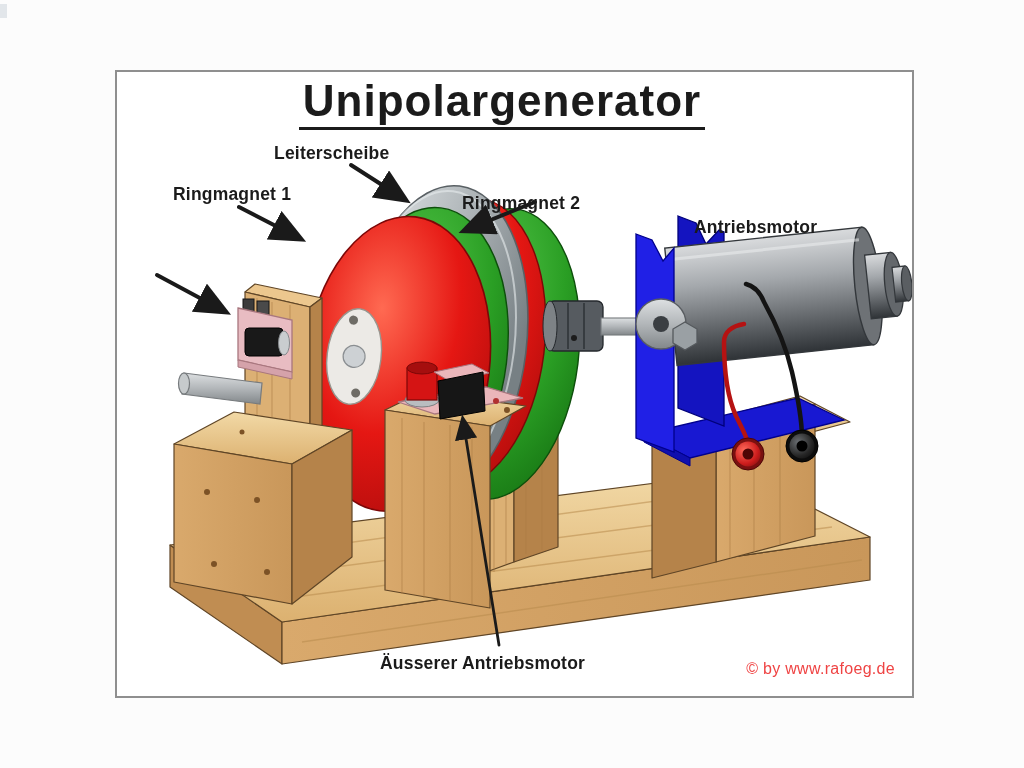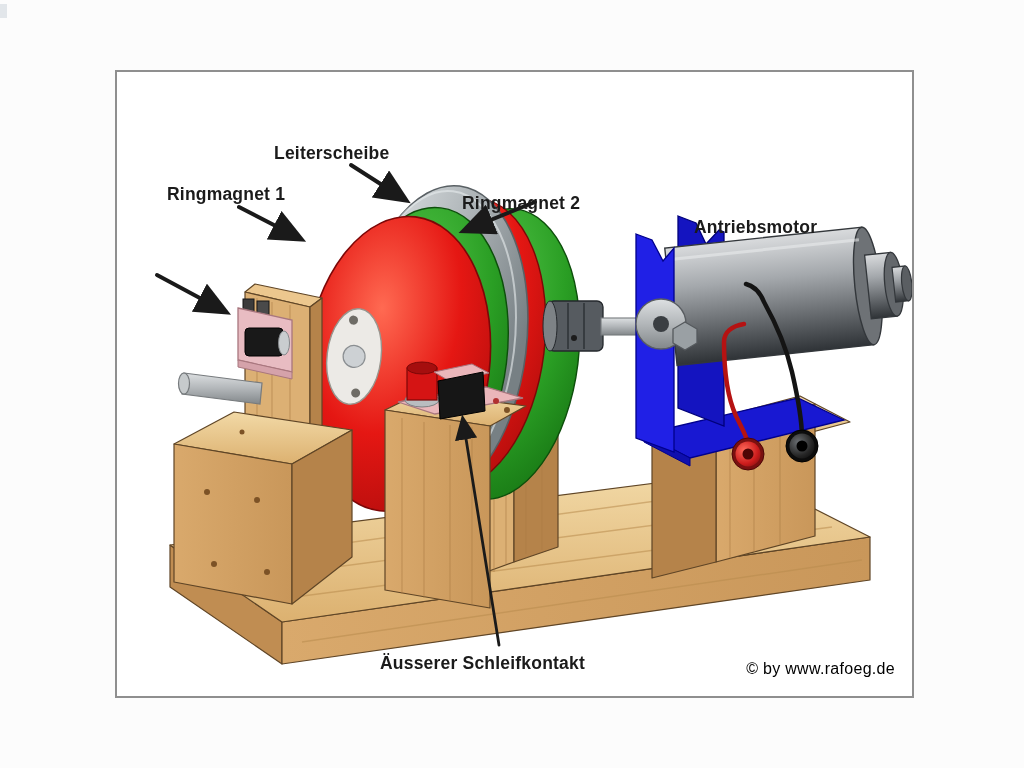--- a/index.html
+++ b/index.html
@@ -17,21 +17,21 @@
   .lbl{
     position:absolute;color:#1b1b1b;font-weight:bold;font-size:17.5px;
     letter-spacing:0.2px;white-space:nowrap;line-height:24px;
   }
   .title-wrap{position:absolute;left:147px;top:4px;width:476px;text-align:center;}
   .title{
     display:inline-block;color:#1b1b1b;font-weight:bold;font-size:44px;
     letter-spacing:1px;border-bottom:3px solid #1b1b1b;padding:0 4px 1px 4px;
   }
   .copyright{
-    position:absolute;right:17px;top:588px;color:#000000;
+    position:absolute;right:17px;top:588px;color:#ef4444;
     font-size:16px;font-weight:normal;letter-spacing:0.3px;
   }
 </style>
 </head>
 <body>
 
 <div class="corner-artifact"></div>
 
 <div class="frame">
 
@@ -253,21 +253,24 @@
 
     <g stroke="#1a1a1a" fill="none" stroke-linecap="round">
       <line x1="349" y1="163" x2="402" y2="197" stroke-width="4" marker-end="url(#ah)"></line>
       <line x1="237" y1="205" x2="297" y2="236" stroke-width="4" marker-end="url(#ah)"></line>
       <line x1="533" y1="200" x2="464" y2="228" stroke-width="4" marker-end="url(#ah)"></line>
       <line x1="155" y1="273" x2="222" y2="309" stroke-width="4" marker-end="url(#ah)"></line>
       <line x1="497" y1="643" x2="461" y2="418" stroke-width="2.8" marker-end="url(#ah)"></line>
     </g>
   </svg>
 
+  <div class="title-wrap">
+    <span class="title">Unipolargenerator</span>
+  </div>
 
   <div class="lbl" style="left:157px;top:69px;text-align:center;">Leiterscheibe</div>
-  <div class="lbl" style="left:50px;top:110px;">Ringmagnet 1</div>
+  <div class="lbl" style="left:56px;top:110px;">Ringmagnet 1</div>
   <div class="lbl" style="left:345px;top:119px;">Ringmagnet 2</div>
   <div class="lbl" style="left:577px;top:143px;">Antriebsmotor</div>
-  <div class="lbl" style="left:263px;top:579px;">Äusserer Schleifkontakt</div>
+  <div class="lbl" style="left:263px;top:579px;">Äusserer Antriebsmotor</div>
   <div class="copyright">© by www.rafoeg.de</div>
 
 </div>
 
 </body></html>

